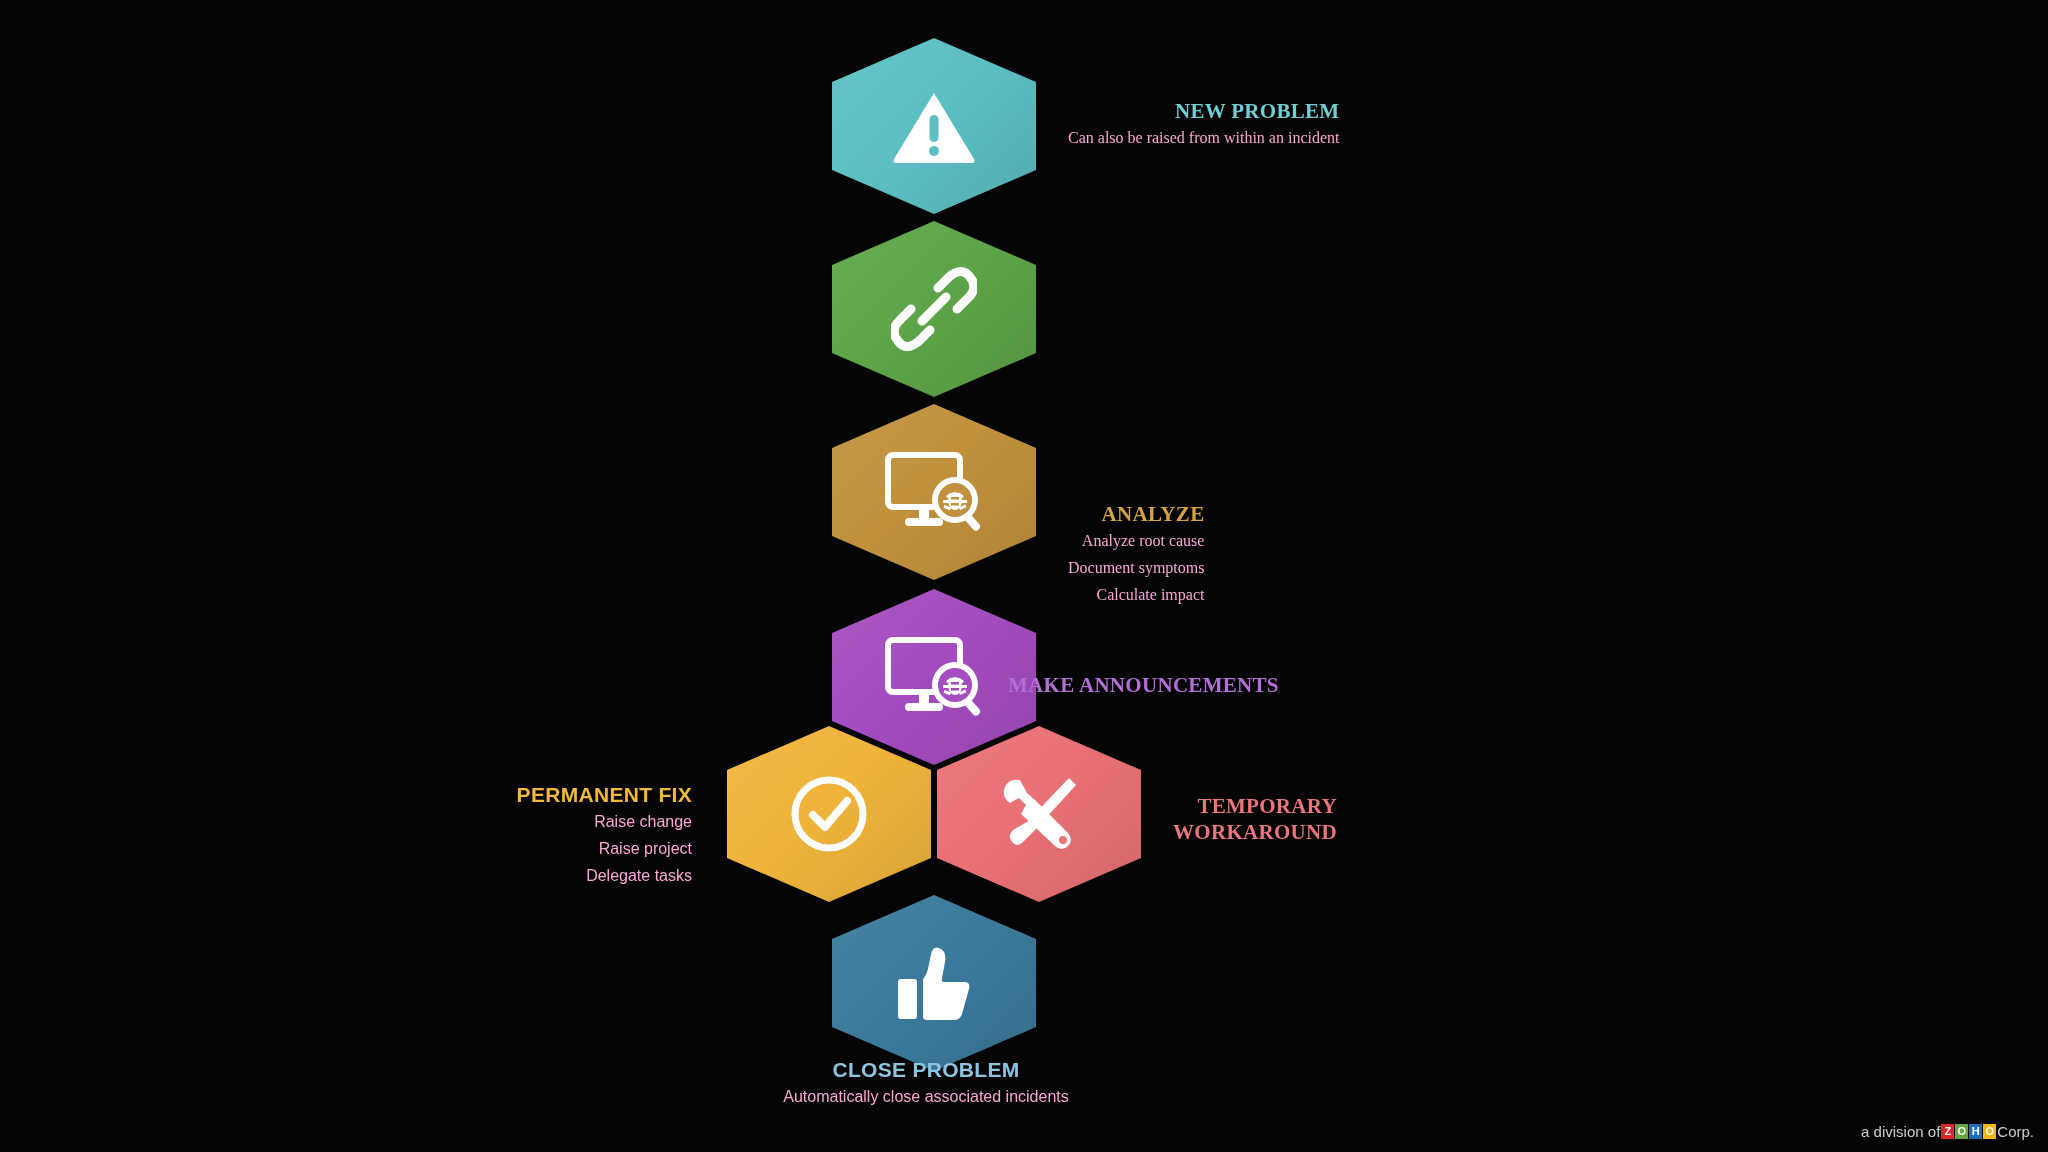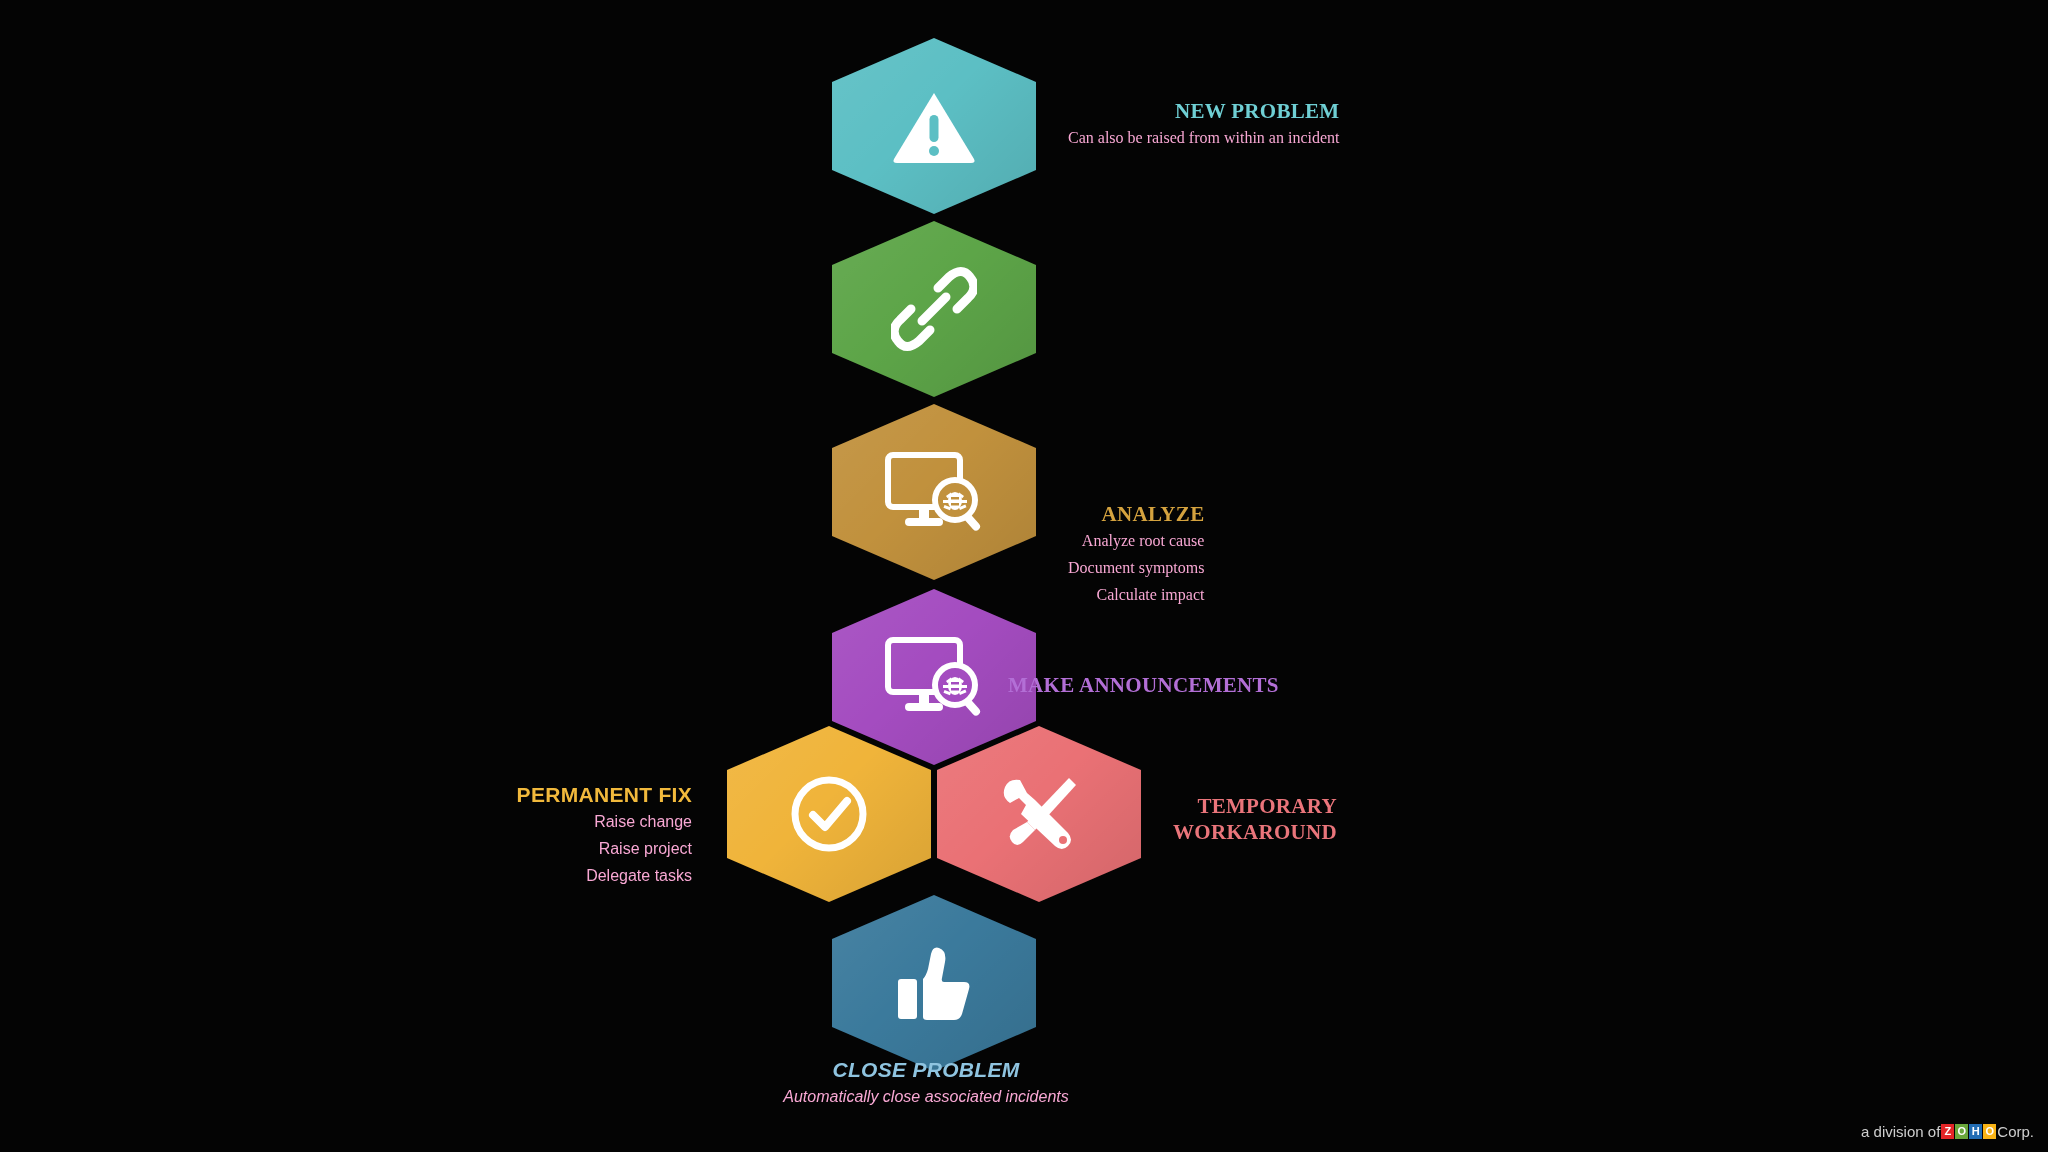--- a/index.html
+++ b/index.html
@@ -38,21 +38,21 @@
   }
   .label .sub{
     font-size:16px;
     color:#f9a8d4;
     line-height:27px;
     white-space:pre-line;
     font-weight:400;
   }
   .label.right{ text-align:right;font-family:Liberation Serif, serif; }
   .label.left{ text-align:right; }
-  .label.center{ text-align:center;font-style:italic; }
+  .label.center{ text-align:center; }
 
   
   .logo{
     position:absolute; right:14px; bottom:12px;
     text-align:right;
   }
   .logo-main{
     font-size:37px; font-weight:bold; letter-spacing:-.4px;
     line-height:42px; white-space:nowrap;
   }

